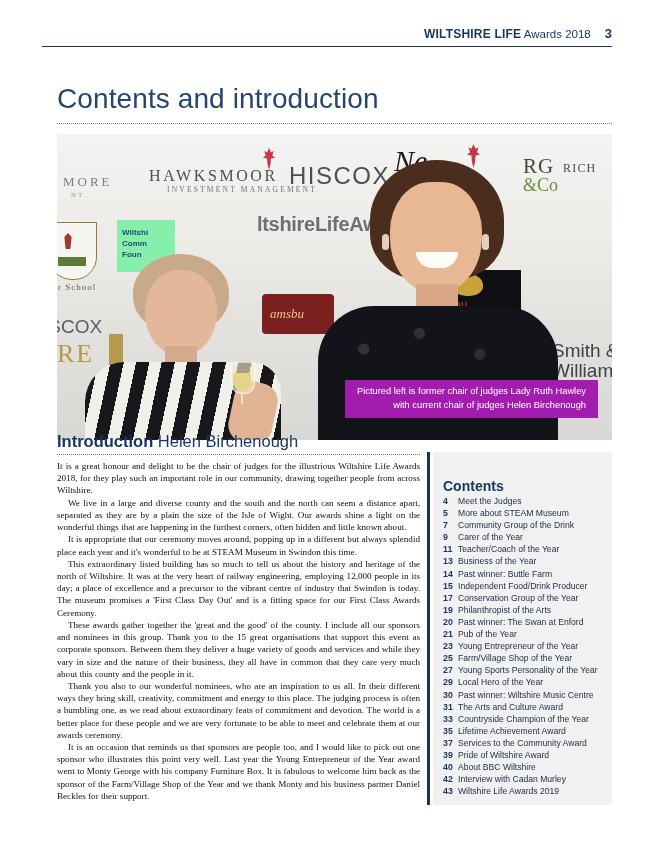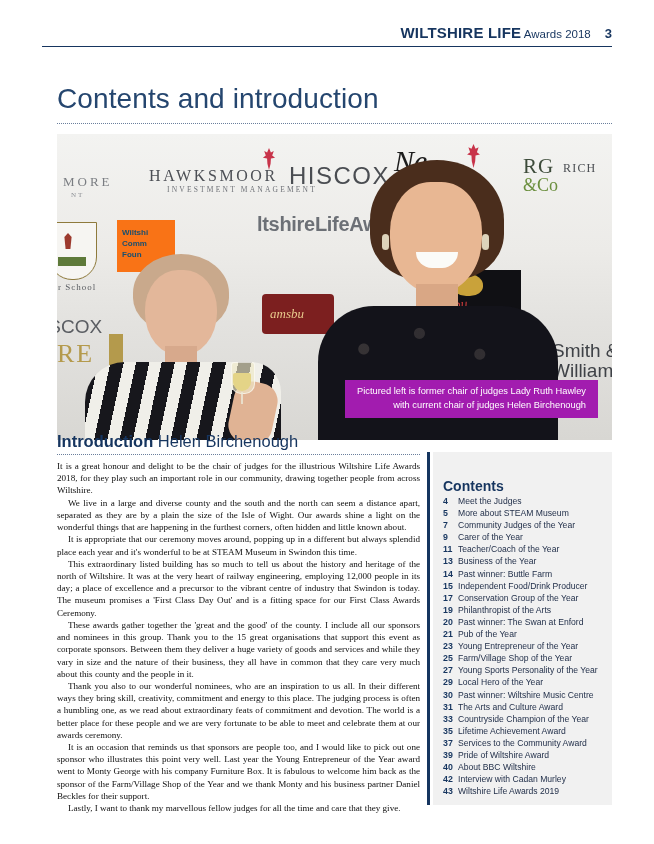--- a/index.html
+++ b/index.html
@@ -13,21 +13,21 @@
   .page{position:relative;width:654px;height:844px;}
 
   
   .runhead{
     position:absolute;left:42px;top:24px;width:570px;height:18px;
     text-align:right;
   }
   .runhead-inner{display:inline-block;white-space:nowrap;}
   .rh-brand{
     font-family:"Liberation Sans",sans-serif;
-    font-weight:bold;font-size:15px;letter-spacing:.2px;color:#16355f;
+    font-weight:bold;font-size:12px;letter-spacing:.2px;color:#16355f;
   }
   .rh-rest{
     font-family:"Liberation Sans",sans-serif;
     font-size:11.5px;color:#16355f;font-weight:normal;
   }
   .rh-page{
     font-family:"Liberation Sans",sans-serif;
     font-weight:bold;font-size:13px;color:#16355f;margin-left:14px;
   }
   .rule-top{
@@ -108,21 +108,21 @@
       60% 72%,50% 100%,40% 72%,38% 48%,12% 44%,30% 34%,20% 14%,38% 20%);
   }
   .lg-fleur2{
     position:absolute;left:408px;top:10px;width:17px;height:24px;
     background:#c8344a;
     clip-path:polygon(50% 0%,62% 20%,80% 14%,70% 34%,88% 44%,62% 48%,
       60% 72%,50% 100%,40% 72%,38% 48%,12% 44%,30% 34%,20% 14%,38% 20%);
   }
   .lg-wcf{
     position:absolute;left:60px;top:86px;width:58px;height:52px;
-    background:#f97316;
+    background:#86efac;
   }
   .lg-wcf span{
     position:absolute;left:5px;top:8px;font-size:8px;color:#1b4f6e;
     line-height:1.35;font-family:"Liberation Sans",sans-serif;font-weight:bold;
   }
   .lg-crest{
     position:absolute;left:-8px;top:88px;width:46px;height:56px;
     background:#f6f5f2;border:1.5px solid #8e7a3c;
     border-radius:0 0 23px 23px;
   }
@@ -384,39 +384,38 @@
     </div>
     <div class="intro-rule"></div>
     <div class="intro-body" id="intro-body">
         <p class="first">It is a great honour and delight to be the chair of judges for the illustrious Wiltshire Life Awards 2018, for they play such an important role in our community, drawing together people from across Wiltshire.</p>
         <p>We live in a large and diverse county and the south and the north can seem a distance apart, separated as they are by a plain the size of the Isle of Wight. Our awards shine a light on the wonderful things that are happening in the furthest corners, often hidden and little known about.</p>
         <p>It is appropriate that our ceremony moves around, popping up in a different but always splendid place each year and it's wonderful to be at STEAM Museum in Swindon this time.</p>
         <p>This extraordinary listed building has so much to tell us about the history and heritage of the north of Wiltshire. It was at the very heart of railway engineering, employing 12,000 people in its day; a place of excellence and a precursor to the vibrant centre of industry that Swindon is today. The museum promises a 'First Class Day Out' and is a fitting space for our First Class Awards Ceremony.</p>
         <p>These awards gather together the 'great and the good' of the county. I include all our sponsors and nominees in this group. Thank you to the 15 great organisations that support this event as corporate sponsors. Between them they deliver a huge variety of goods and services and while they vary in size and the nature of their business, they all have in common that they care very much about this county and the people in it.</p>
         <p>Thank you also to our wonderful nominees, who are an inspiration to us all. In their different ways they bring skill, creativity, commitment and energy to this place. The judging process is often a humbling one, as we read about extraordinary feats of commitment and devotion. The world is a better place for these people and we are very fortunate to be able to meet and celebrate them at our awards ceremony.</p>
         <p>It is an occasion that reminds us that sponsors are people too, and I would like to pick out one sponsor who illustrates this point very well. Last year the Young Entrepreneur of the Year award went to Monty George with his company Furniture Box. It is fabulous to welcome him back as the sponsor of the Farm/Village Shop of the Year and we thank Monty and his business partner Daniel Beckles for their support.</p>
-        <p>Lastly, I want to thank my marvellous fellow judges for all the time and care that they give.</p>
       </div>
   </div>
 
   <div class="contents">
     <div class="contents-bar"></div>
     <div class="contents-title">Contents</div>
     <ul class="clist" id="contents-list">
         <li>
           <span class="num">4</span>
           <span class="lbl">Meet the Judges</span>
         </li>
         <li>
           <span class="num">5</span>
           <span class="lbl">More about STEAM Museum</span>
         </li>
         <li>
           <span class="num">7</span>
-          <span class="lbl">Community Judges of the Year</span>
+          <span class="lbl">Community Group of the Drink</span>
         </li>
         <li>
           <span class="num">9</span>
           <span class="lbl">Carer of the Year</span>
         </li>
         <li>
           <span class="num">11</span>
           <span class="lbl">Teacher/Coach of the Year</span>
         </li>
         <li>

